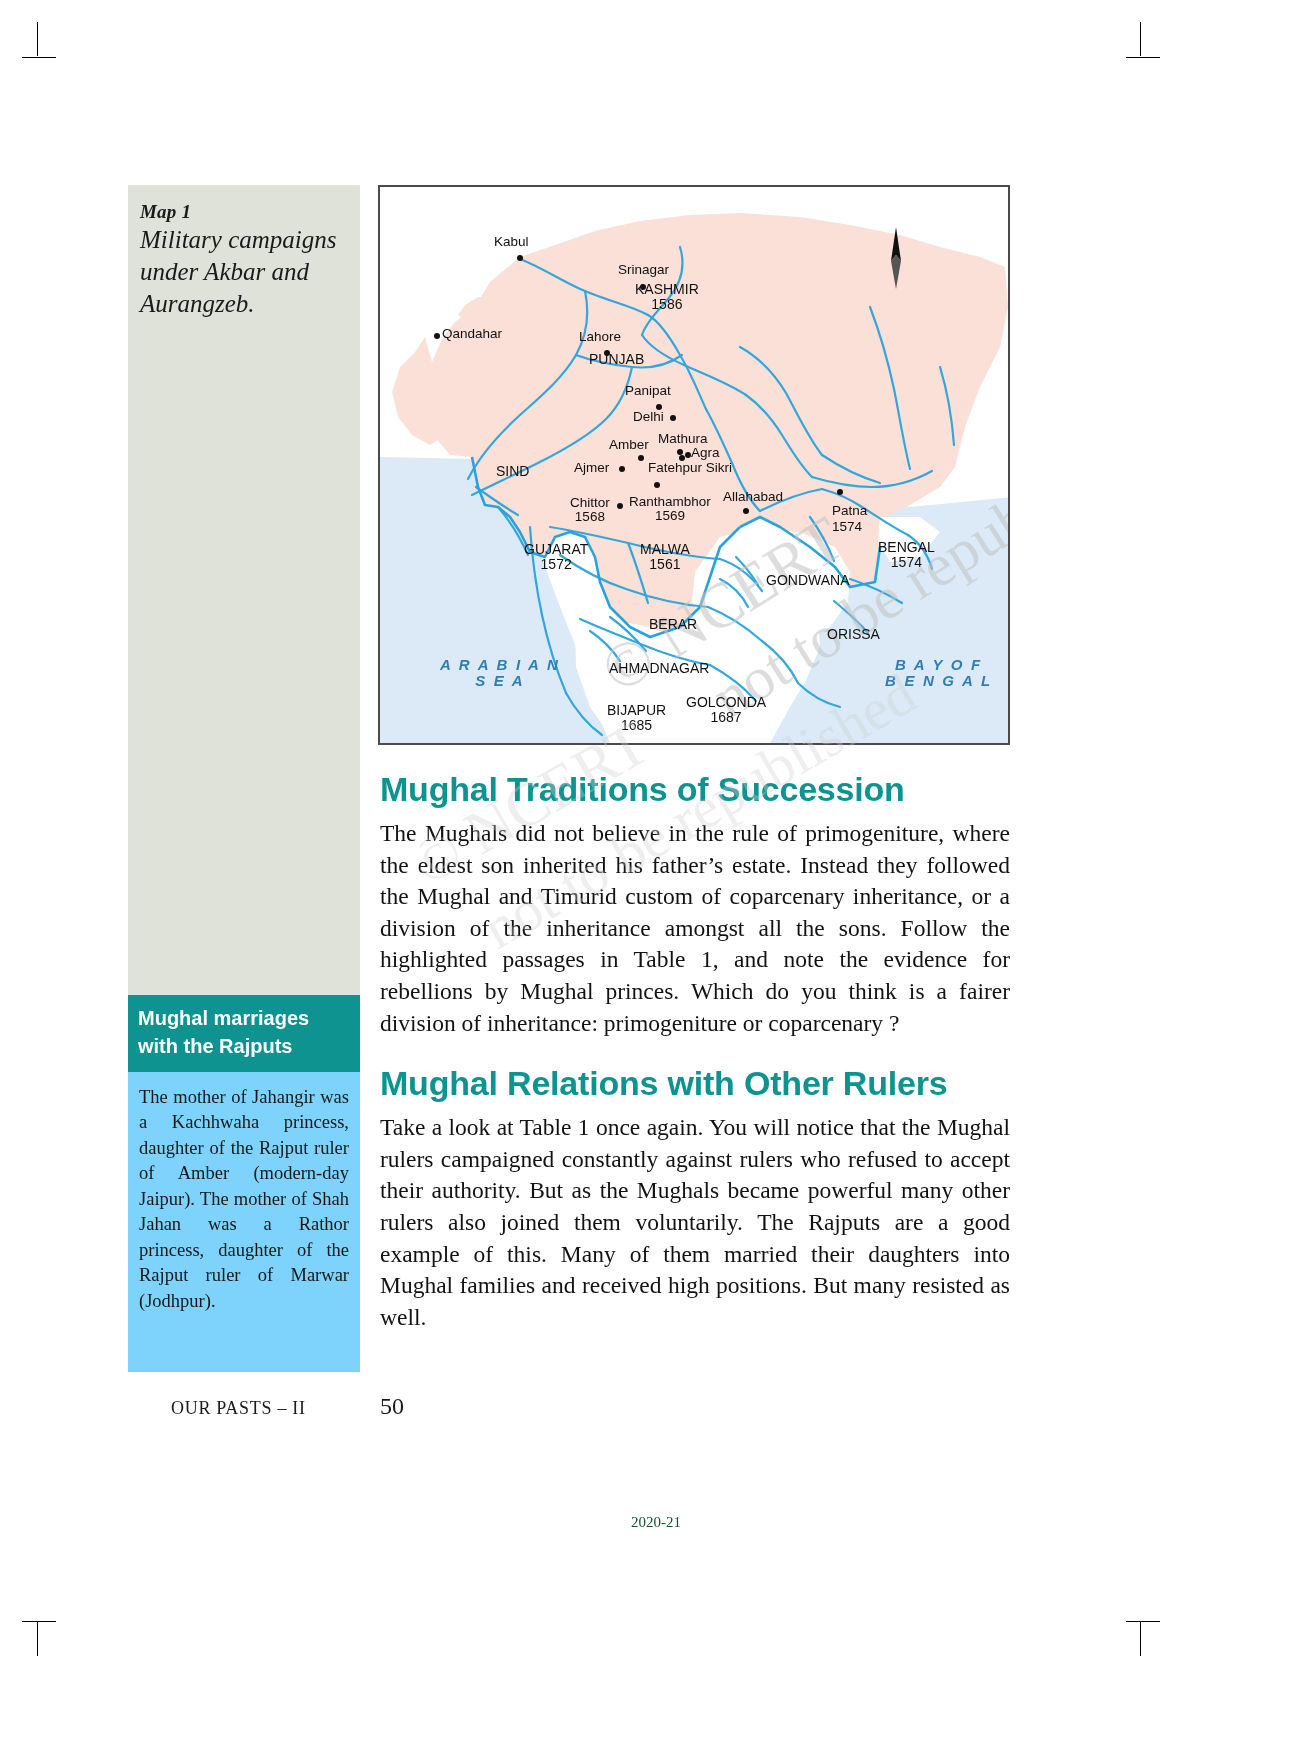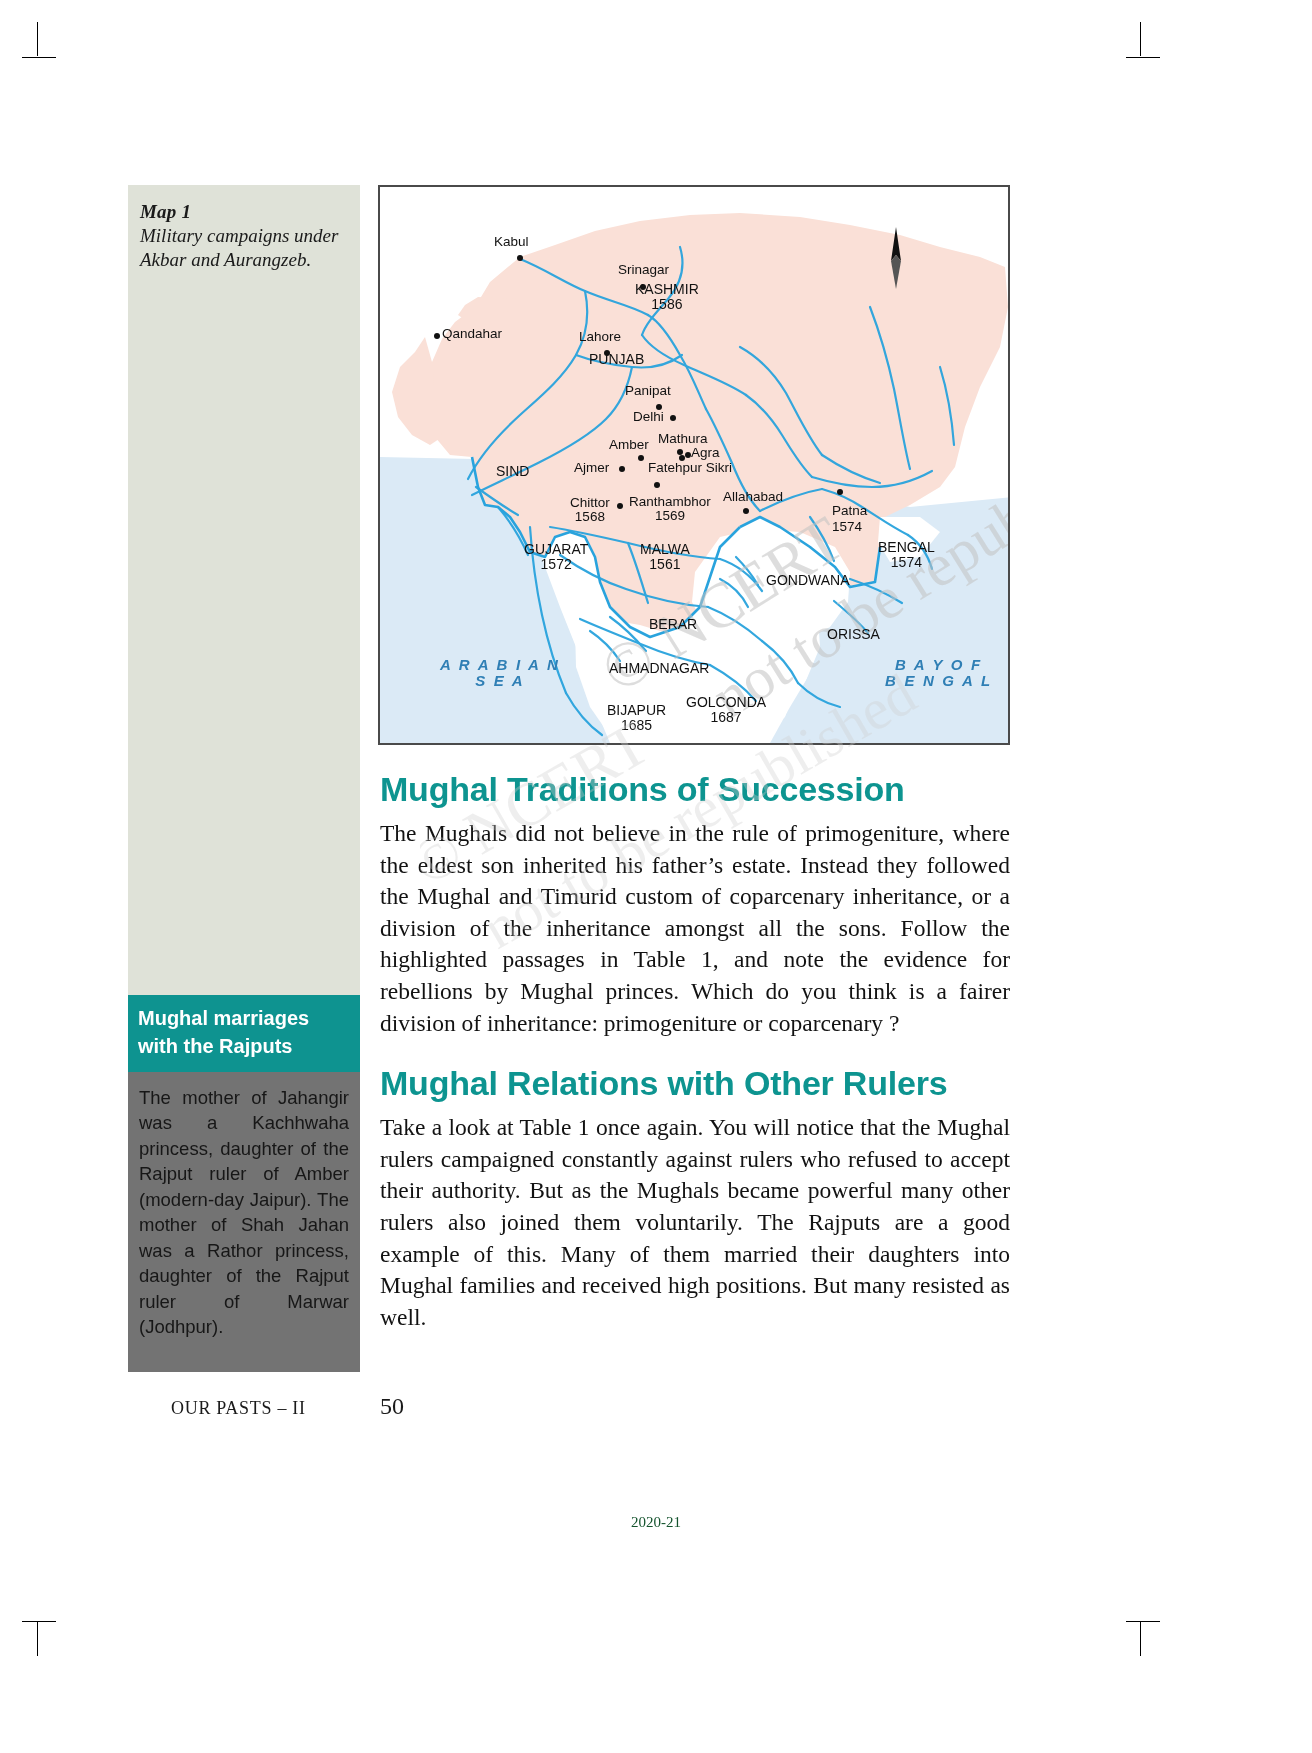--- a/index.html
+++ b/index.html
@@ -26,37 +26,37 @@
     background: #dfe2d8;
     padding: 16px 14px 14px 12px;
     min-height: 810px;
   }
   #map-caption-box .cap-title {
     font-style: italic; font-weight: bold;
     font-size: 19px; color: #1a1a1a;
     margin-bottom: 1px; letter-spacing: .2px;
   }
   #map-caption-box .cap-text {
-    font-style: italic; font-size: 19px;
+    font-style: italic; font-size: 25px;
     line-height: 1.27; color: #1a1a1a;
   }
 
   #marriage-head {
     background: #0e9390;
     color: #ffffff;
     font-family: "Liberation Sans", sans-serif;
     font-weight: bold;
     font-size: 20px;
     line-height: 1.42;
     padding: 9px 10px 11px 10px;
   }
   #marriage-body {
-    background: #737373;
+    background: #7dd3fc;
     padding: 13px 11px 15px 11px;
-    font-family: Liberation Sans, sans-serif;
+    font-family: Liberation Serif, serif;
     font-size: 18.5px;
     line-height: 1.38;
     color: #171717;
     text-align: justify;
     min-height: 300px;
   }
 
   #footer-left {
     position: absolute;
     left: 171px; top: 1398px;

